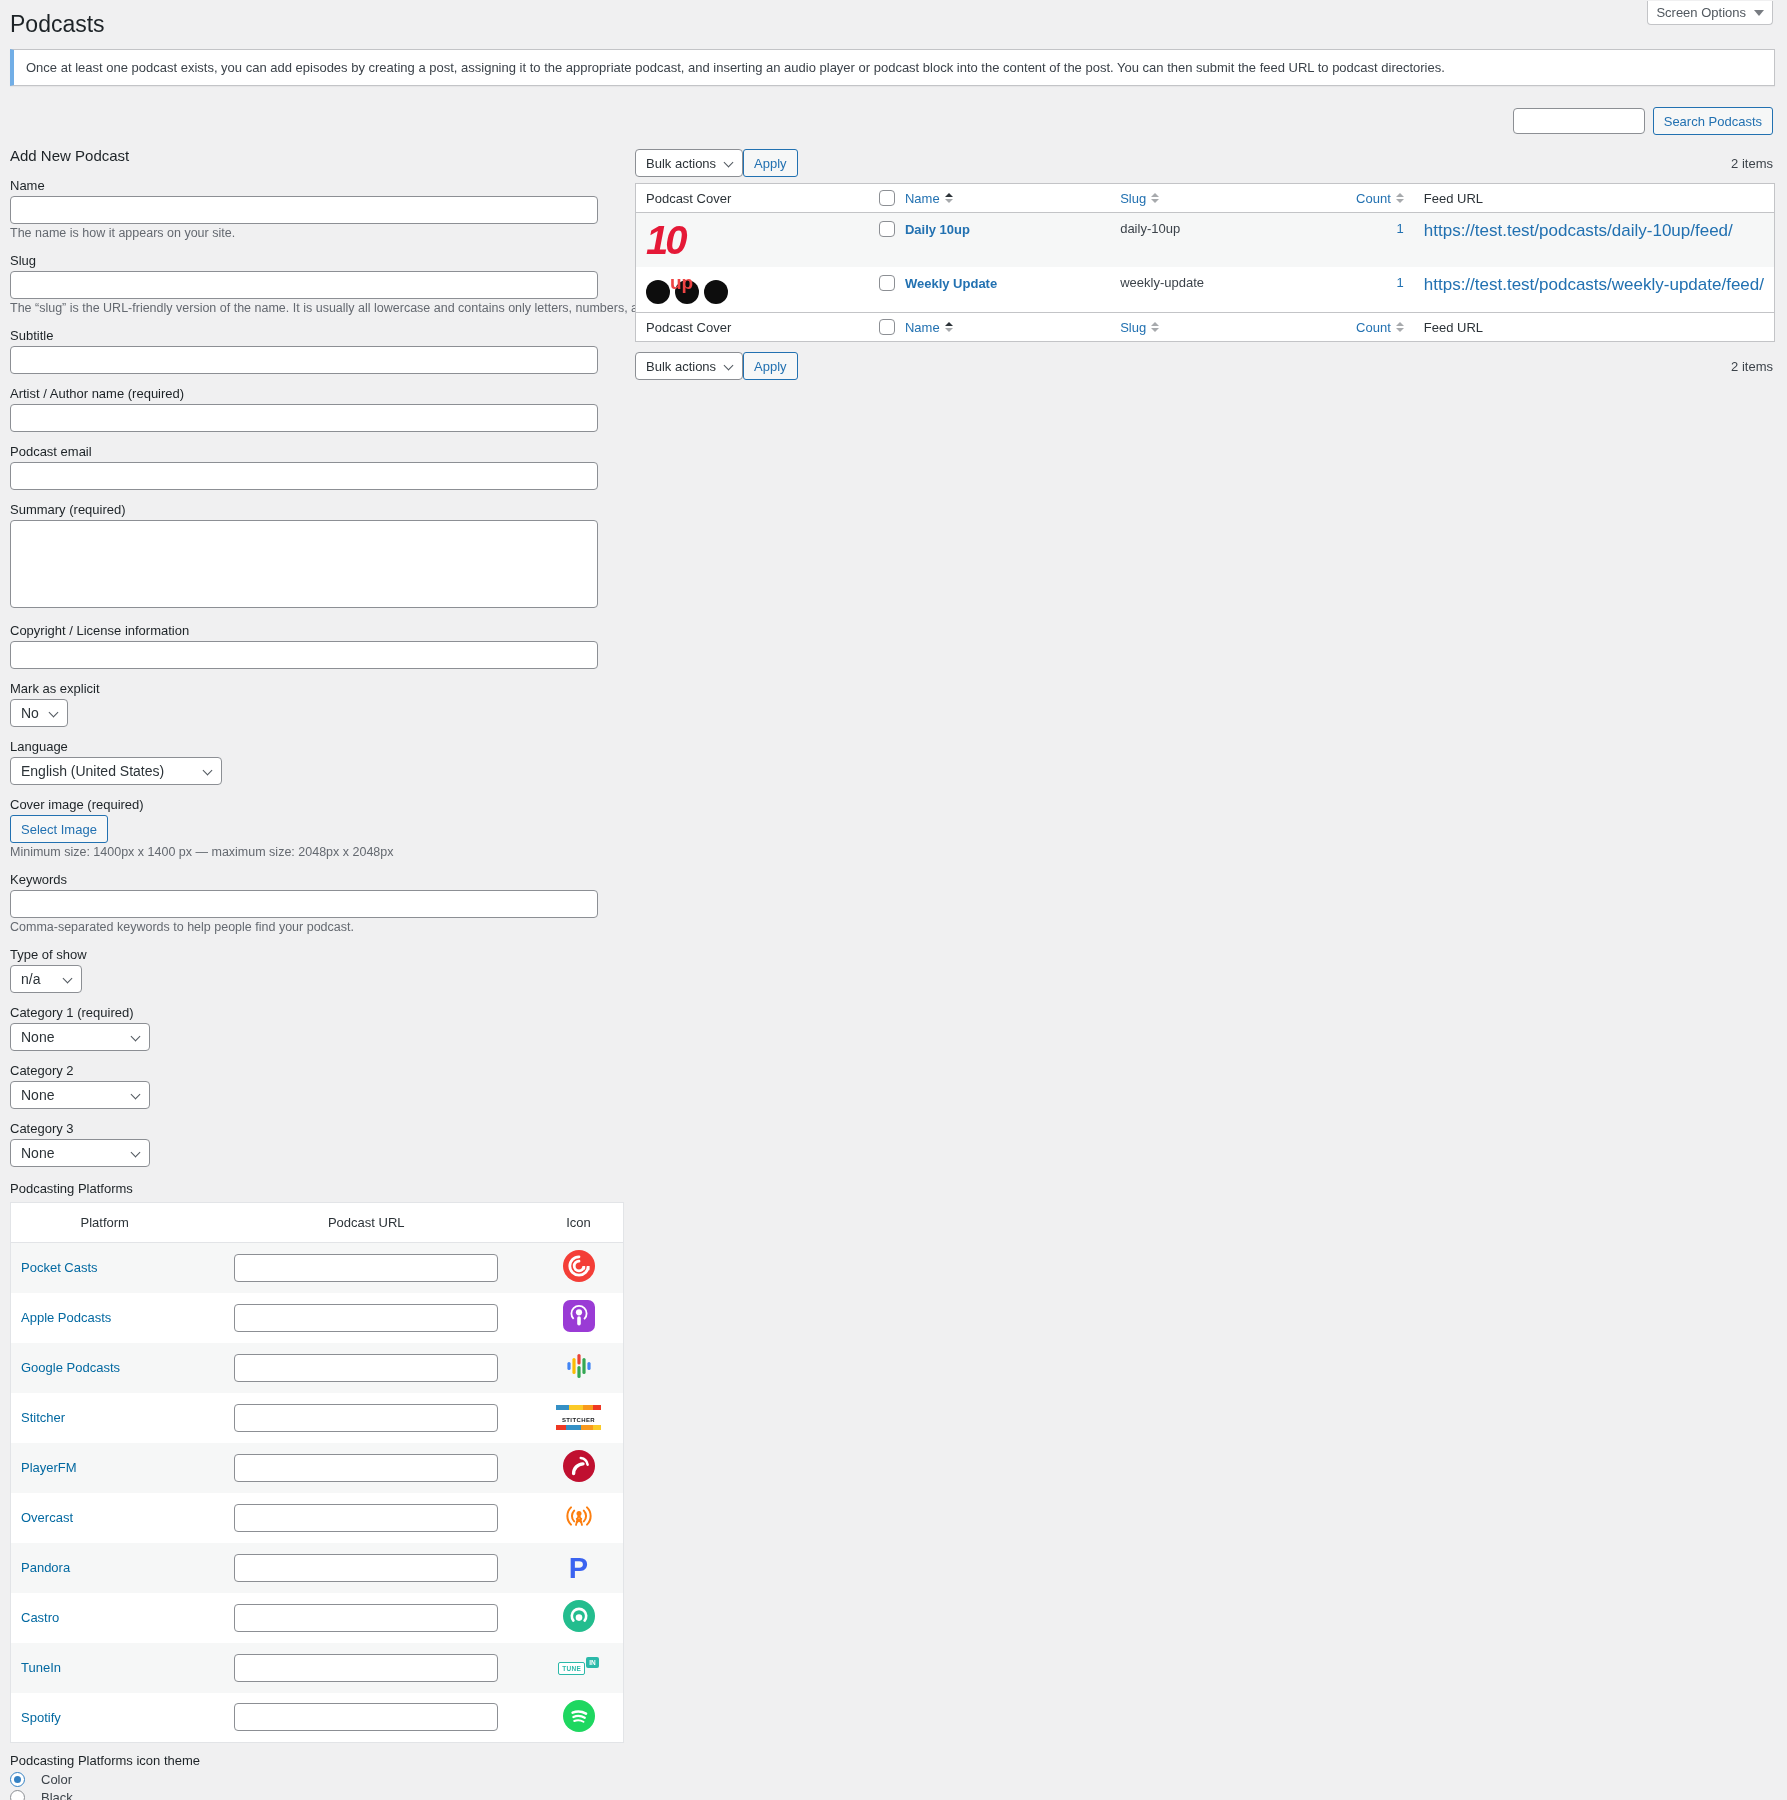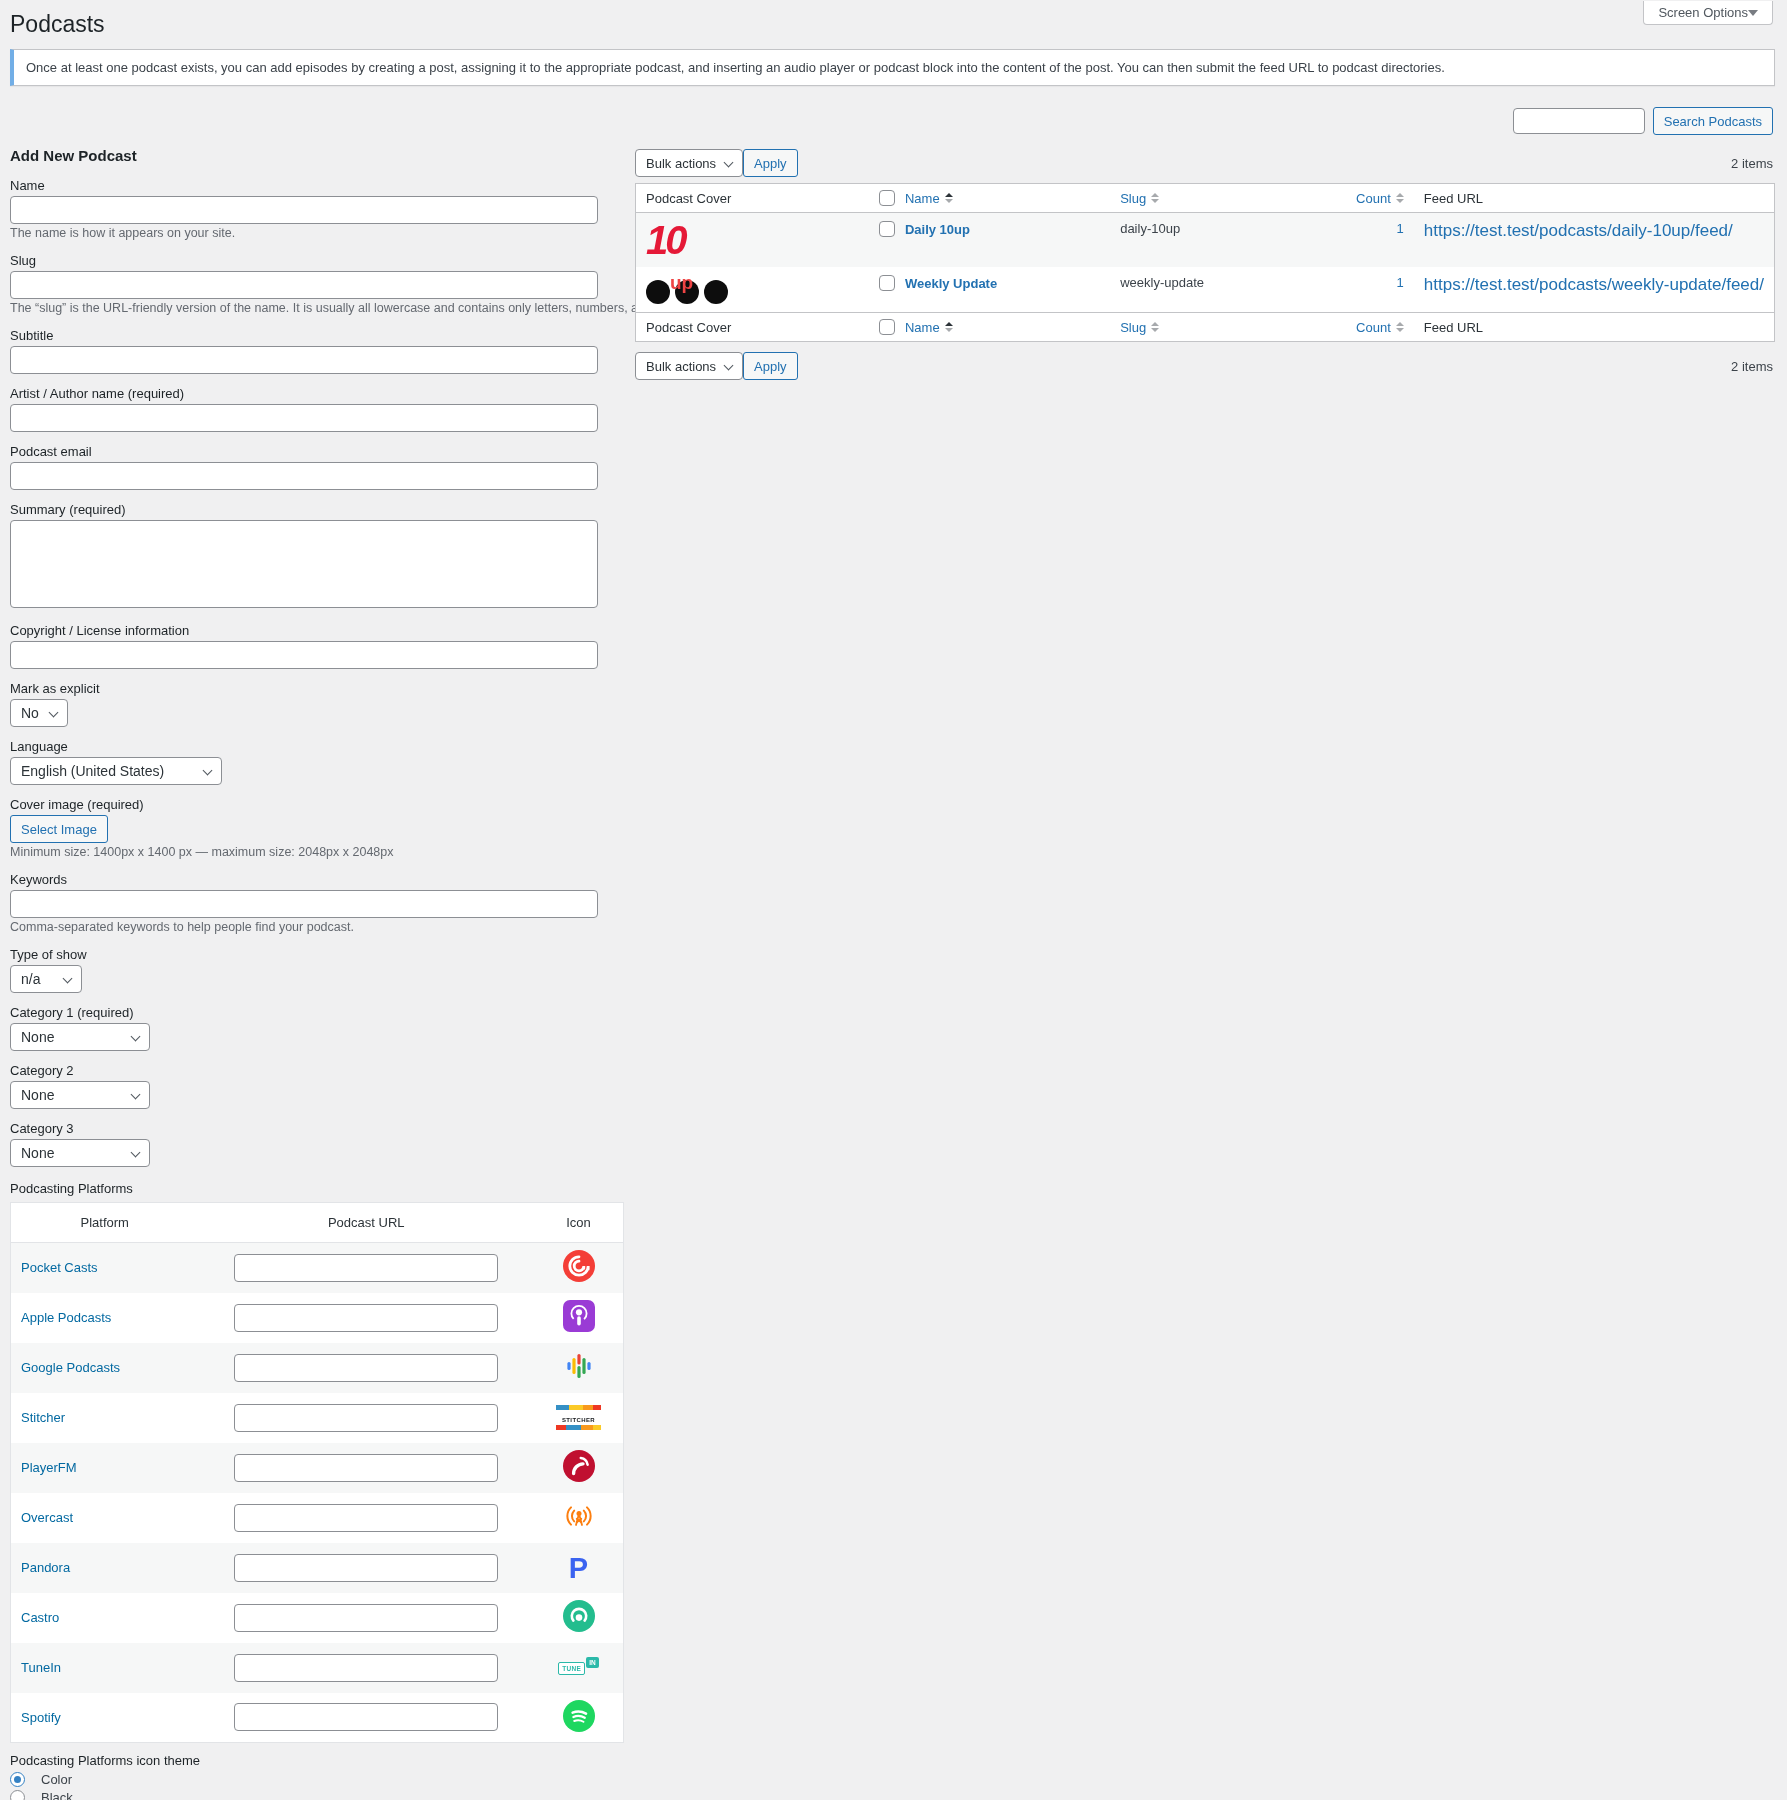--- a/index.html
+++ b/index.html
@@ -9,36 +9,36 @@
     background:#f0f0f1; color:#3c434a;
     font-family:"Liberation Sans", sans-serif; font-size:13px;
   }
   a { color:#2271b1; text-decoration:none; }
   .wrap { position:relative; padding:0 12px 0 10px; min-height:1800px; }
 
   
   .screen-options {
     position:absolute; top:1px; right:14px; height:24px;
     background:#fff; border:1px solid #c3c4c7; border-radius:0 0 4px 4px; border-top:none;
-    color:#50575e; font-size:13px; padding:0 14px; display:inline-flex; align-items:center; cursor:pointer;
+    color:#50575e; font-size:13px; padding:0 8px; display:inline-flex; align-items:center; gap:8px; cursor:pointer;
     font-family:"Liberation Sans", sans-serif;
   }
   .caret-down { width:0; height:0; border-left:5px solid transparent; border-right:5px solid transparent; border-top:6px solid #787c82; display:inline-block; }
   h1.page-title { font-size:23px; font-weight:400; color:#1d2327; margin:0; padding:10px 0 4px; line-height:29px; }
   .notice {
     background:#fff; border:1px solid #c3c4c7; border-left:4px solid #72aee6;
     box-shadow:0 1px 1px rgba(0,0,0,.04); margin:6px 0 15px; padding:10px 12px; color:#3c434a;
   }
 
   .columns { display:flex; align-items:flex-start; }
   .left-col { width:614px; flex:none; }
   .right-col { flex:1; margin-left:11px; min-width:0; }
 
   
-  h2.form-heading { font-size:15px; font-weight:700; color:#1d2327; margin:46px 0 14px; }
+  h2.form-heading { font-size:15px; font-weight:400; color:#1d2327; margin:46px 0 14px; }
   .field { margin-bottom:4px; }
   .field label { display:block; font-size:13px; color:#1d2327; line-height:16px; margin-bottom:2px; }
   .txt {
     width:588px; height:28px; background:#fff; border:1px solid #8c8f94; border-radius:4px;
     padding:0 8px; font-size:14px; color:#2c3338; font-family:"Liberation Sans", sans-serif;
   }
   textarea.txt { height:88px; padding:6px 8px; resize:none; }
   .description { font-size:12.5px; color:#646970; margin:2px 0 0; line-height:15px; white-space:nowrap; }
   .spacer { height:8px; }
 

